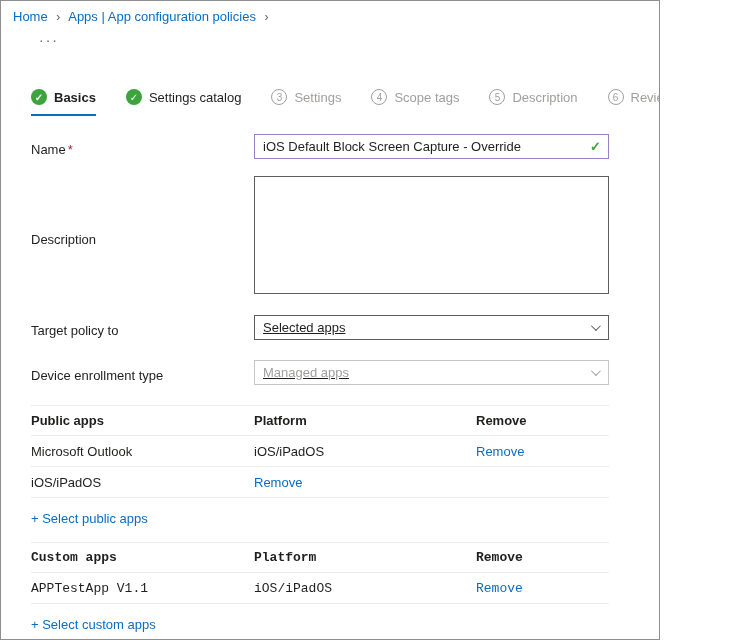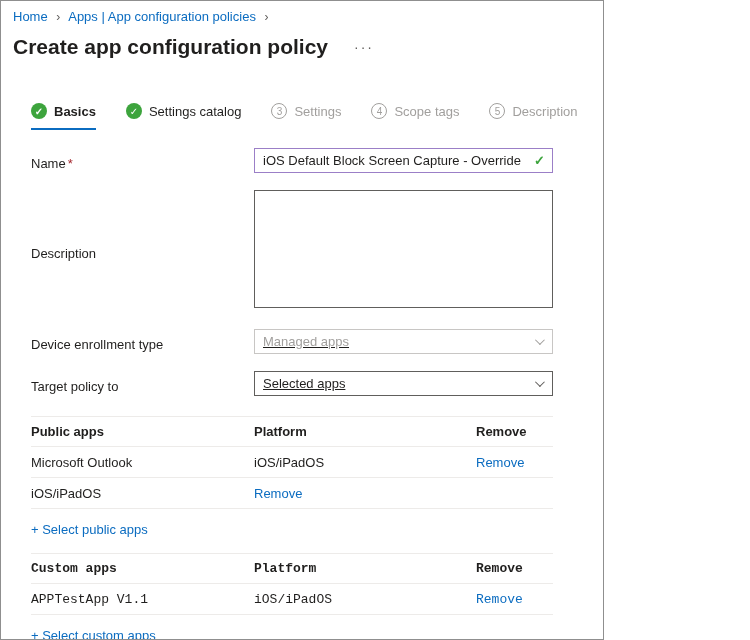--- a/index.html
+++ b/index.html
@@ -3,21 +3,21 @@
 <meta charset="utf-8">
 <style>
   * { box-sizing: border-box; }
   body {
     margin: 0;
     font-family: "Liberation Sans", sans-serif;
     background: #ffffff;
     color: #201f1e;
   }
   .page {
-    width: 604px;
+    width: 660px;
     height: 640px;
     border: 1px solid #8f8f8f;
     background: #fff;
     overflow: hidden;
   }
   
   .top { padding: 8px 14px 0 12px; }
   .breadcrumb { font-size: 13px; line-height: 16px; }
   .breadcrumb a {
     color: #0b6cc0;
@@ -181,21 +181,20 @@
 <div class="page">
 
   <div class="top">
     <nav class="breadcrumb">
       <a>Home</a>
       <span class="sep">›</span>
       <a>Apps | App configuration policies</a>
       <span class="sep">›</span>
     </nav>
     <div class="title-row">
-      <h1>Create app configuration policy</h1>
       <span class="more">···</span>
     </div>
   </div>
 
   <div class="wizard">
     <div class="step active">
       <span class="check-circle">✓</span>
       <span>Basics</span>
     </div>
     <div class="step">
@@ -232,35 +231,35 @@
       </div>
     </div>
 
     <div class="form-row">
       <div class="form-label">Description</div>
       <div class="control">
         <textarea class="textarea" style=""></textarea>
       </div>
     </div>
 
+    <div class="form-row gap-lg">
+      <div class="form-label">Target policy to</div>
+      <div class="control">
+        <div class="dropdown">
+          <span>Selected apps</span>
+          <span class="chevron"></span>
+        </div>
+      </div>
+    </div>
+
     <div class="form-row">
       <div class="form-label">Device enrollment type</div>
       <div class="control">
         <div class="dropdown disabled">
           <span>Managed apps</span>
-          <span class="chevron"></span>
-        </div>
-      </div>
-    </div>
-
-    <div class="form-row gap-lg">
-      <div class="form-label">Target policy to</div>
-      <div class="control">
-        <div class="dropdown">
-          <span>Selected apps</span>
           <span class="chevron"></span>
         </div>
       </div>
     </div>
 
     <div class="apps-table">
       <div class="t-row header">
         <span>Public apps</span>
         <span>Platform</span>
         <span>Remove</span>

